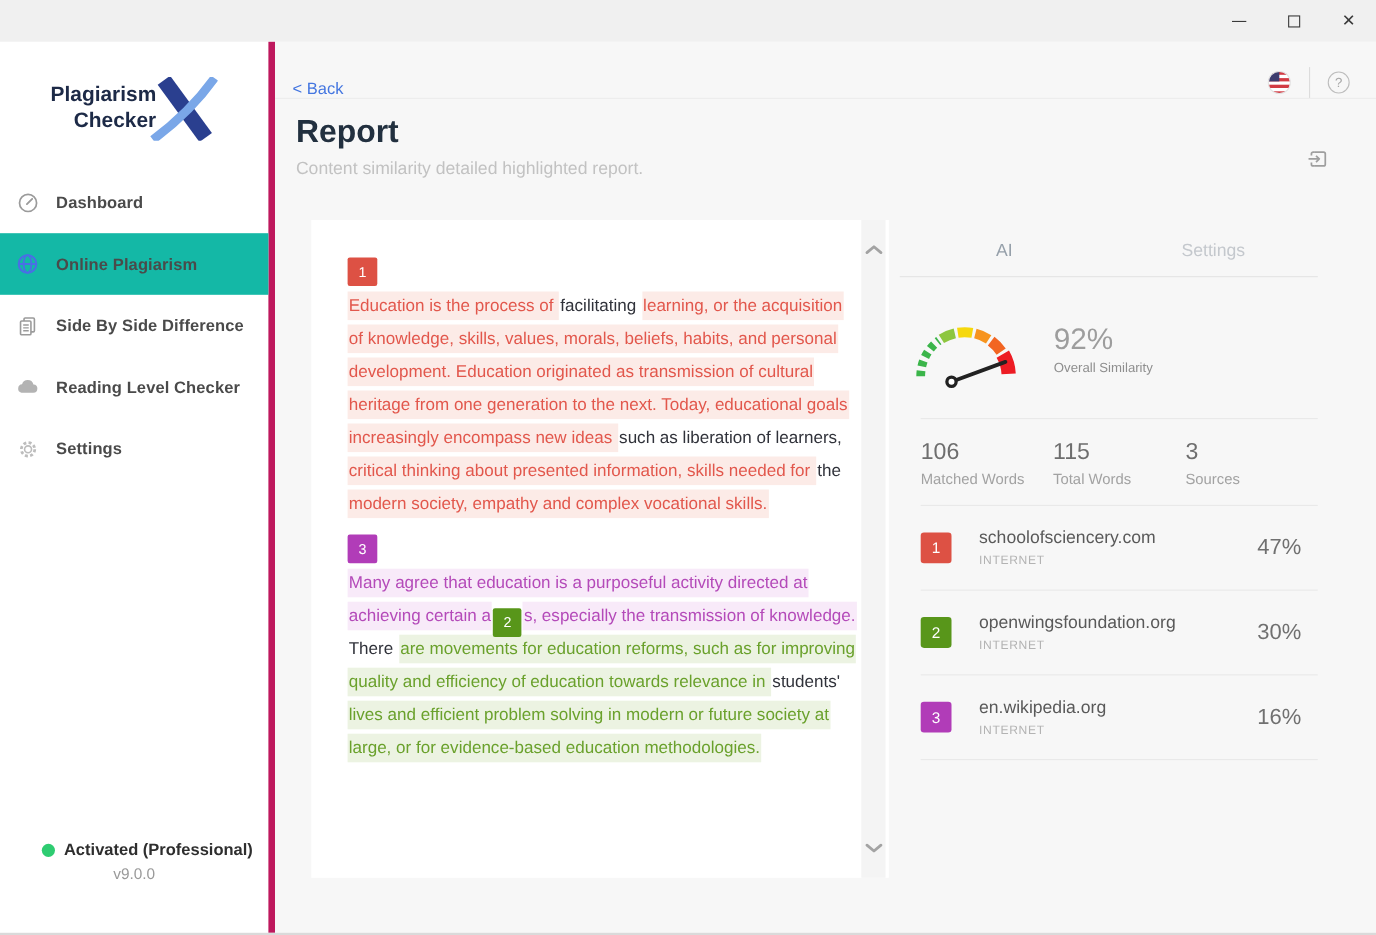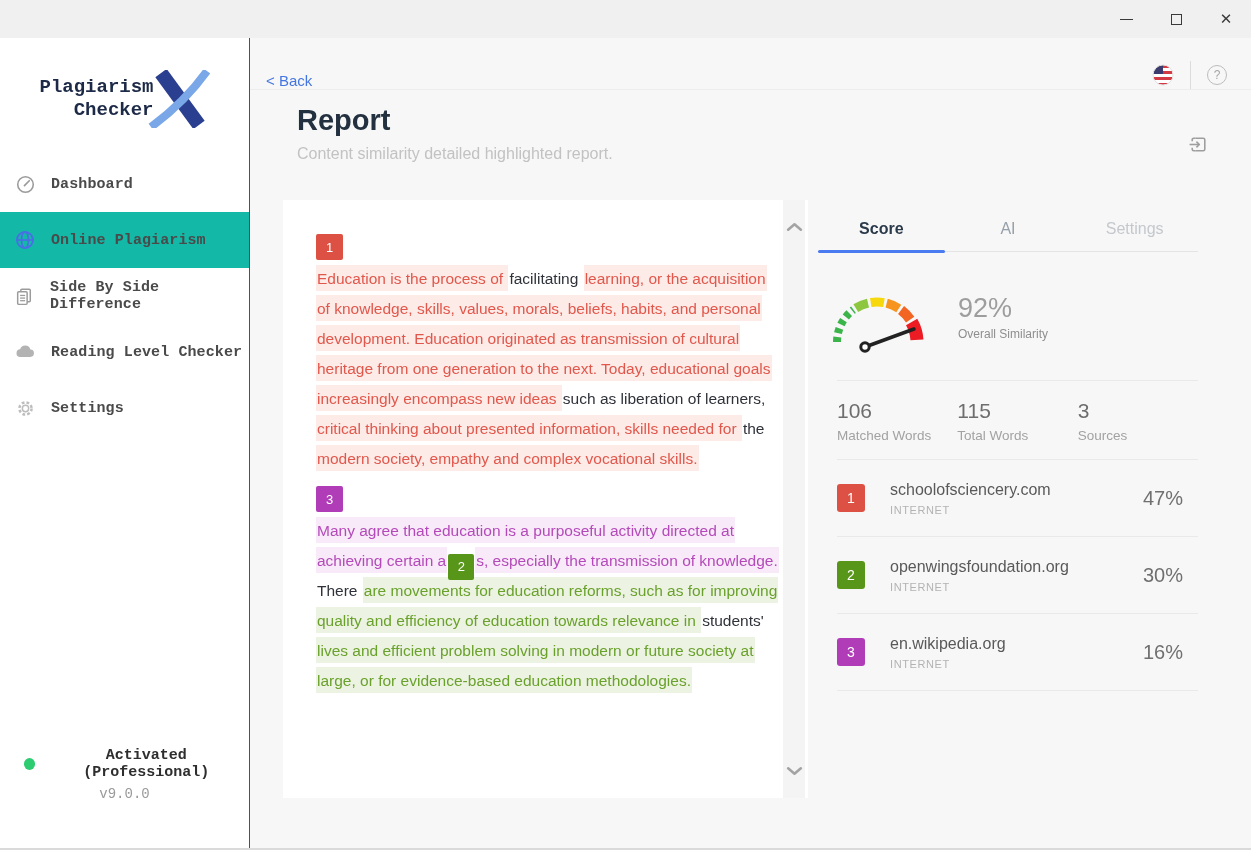--- a/index.html
+++ b/index.html
@@ -9,21 +9,21 @@
   
   .titlebar { position:absolute; left:0; top:0; width:1251px; height:38px;
     background:#f0f0f0; display:flex; justify-content:flex-end; align-items:center; }
   .winbtn { width:50px; height:38px; display:flex; align-items:center; justify-content:center;
     color:#3a3a3a; font-size:15px; cursor:default; }
   .winbtn.max span { display:block; width:11px; height:11px; border:1.2px solid #3a3a3a; }
   .winbtn.min span { display:block; width:13px; height:0; border-top:1.4px solid #3a3a3a; }
 
   
   .sidebar { position:absolute; left:0; top:38px; width:250px; height:810px;
-    background:#ffffff; border-right:1px solid #be185d;font-family:Liberation Mono, monospace; }
+    background:#ffffff; border-right:6px solid #be185d; }
   .logo { display:flex; justify-content:center; align-items:center; padding-top:22px; height:100px; }
   .logo-text { text-align:right; color:#1d2a47; font-weight:bold; font-size:19px; line-height:1.2; margin-right:-8px; position:relative; z-index:2; }
   .nav { margin-top:18px; }
   .nav-item { display:flex; align-items:center; height:56px; padding-left:14px; cursor:pointer; }
   .nav-item.active { background:#14b8a6; }
   .nav-icon { width:22px; height:22px; margin-right:15px; display:flex; align-items:center; justify-content:center; }
   .nav-label { font-size:15px; font-weight:bold; color:#4a4a4a; letter-spacing:.1px; }
   .activation { position:absolute; bottom:46px; left:0; width:100%; text-align:center; }
   .act-line { font-size:15px; font-weight:bold; color:#2e2e2e; display:flex; align-items:center; justify-content:center; gap:8px;padding-left:24px; }
   .act-dot { width:12px; height:12px; border-radius:50%; background:#2ecc71; display:inline-block; }
@@ -31,21 +31,21 @@
 
   
   .main { position:absolute; left:250px; top:38px; width:1001px; height:812px; background:#f7f7f7; }
   .topbar { height:52px; display:flex; align-items:flex-end; border-bottom:1px solid #ededed; }
   .back-link { margin-left:16px; font-size:15px; color:#4476e0; cursor:pointer; }
   .topbar-right { margin-left:auto; margin-right:24px; display:flex; align-items:center; gap:16px; }
   .top-divider { width:1px; height:28px; background:#dcdcdc; }
   .help-btn { width:20px; height:20px; border:1.5px solid #bdbdbd; border-radius:50%;
     color:#a6a6a6; font-size:12px; display:flex; align-items:center; justify-content:center; cursor:pointer; }
 
-  .page-header { position:absolute; left:47px; top:66px; }
+  .page-header { position:absolute; left:19px; top:66px; }
   .page-title { font-size:29px; font-weight:bold; color:#22303f; }
   .page-subtitle { margin-top:8px; font-size:16px; color:#c2c2c2; }
   .export-btn { position:absolute; right:42px; top:96px; cursor:pointer; }
 
   
   .doc-panel { position:absolute; left:33px; top:162px; width:525px; height:598px;
     background:#ffffff; padding:34px 30px 20px 33px; overflow:hidden; }
   .para-badge { display:inline-flex; width:27px; height:26px; border-radius:2px;
     color:#fff; font-size:13px; align-items:center; justify-content:center; margin-bottom:3px; cursor:pointer; }
   .para-text { font-size:15.5px; line-height:30px; width:462px; margin-bottom:13px; }
@@ -233,21 +233,20 @@
     </div>
     <div class="scroll-btn down">
       <svg width="17" height="10" viewBox="0 0 16 9">
           <polyline points="2,2 8,7 14,2" stroke="#a3a3a3" stroke-width="2.4" fill="none" stroke-linecap="round" stroke-linejoin="round"></polyline>
         </svg>
     </div>
   </div>
 
   <div class="score-panel">
     <div class="tabs">
-      <div class="tab active">Score</div>
       <div class="tab t2">AI</div>
       <div class="tab t3">Settings</div>
     </div>
 
     <div class="gauge-row">
       <svg width="112" height="78" viewBox="0 0 110 78">
         <path d="M12,64 A40,40 0 0 1 28.49,31.64" stroke="#3bb54a" stroke-width="8" fill="none" stroke-dasharray="5 4"></path>
         <path d="M30.80,30.08 A40,40 0 0 1 43.00,25.02" stroke="#8dc63f" stroke-width="9" fill="none"></path>
         <path d="M45.74,24.49 A40,40 0 0 1 58.95,24.61" stroke="#f6d80c" stroke-width="9" fill="none"></path>
         <path d="M61.68,25.19 A40,40 0 0 1 73.78,30.45" stroke="#f7941e" stroke-width="9" fill="none"></path>

